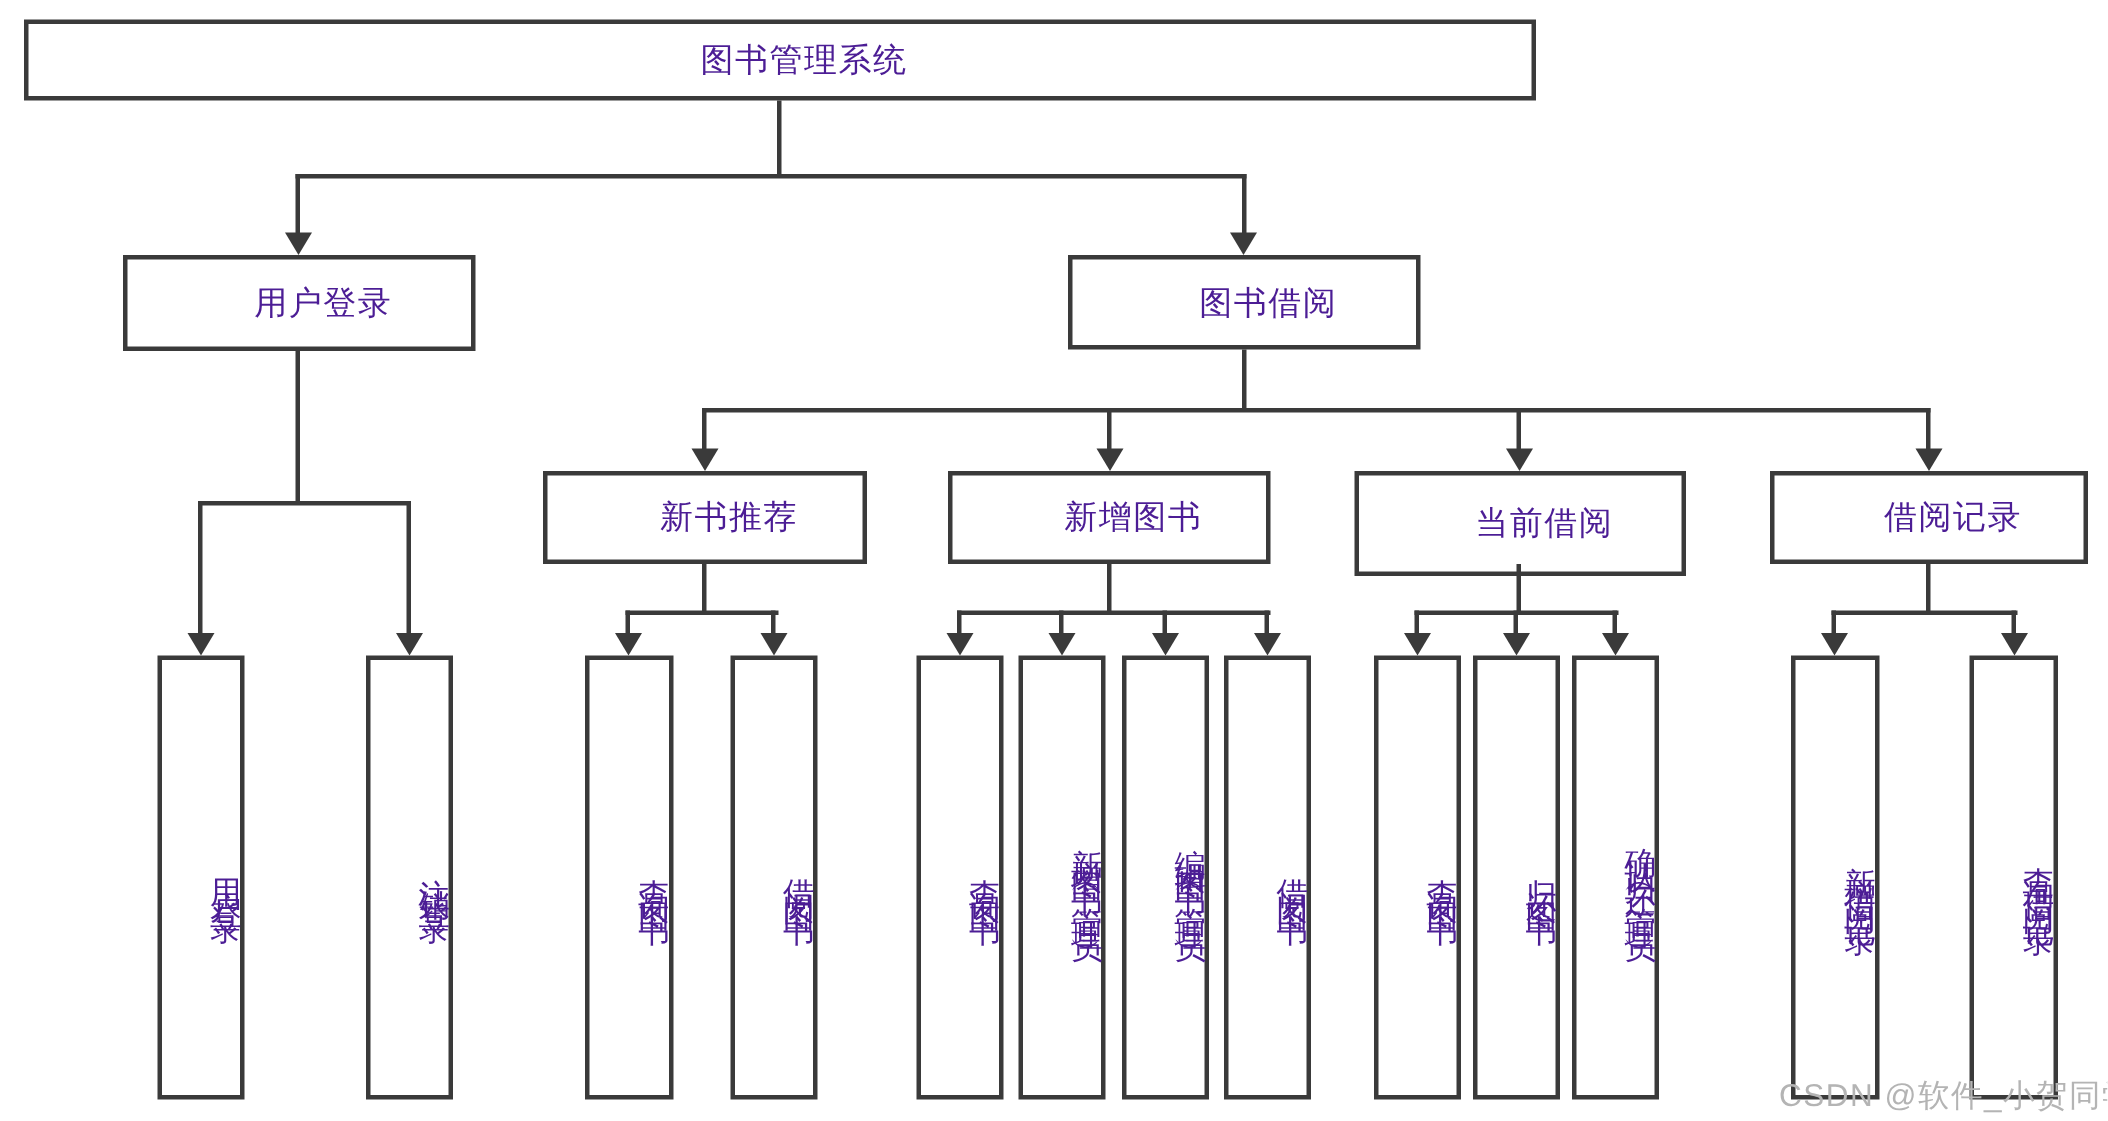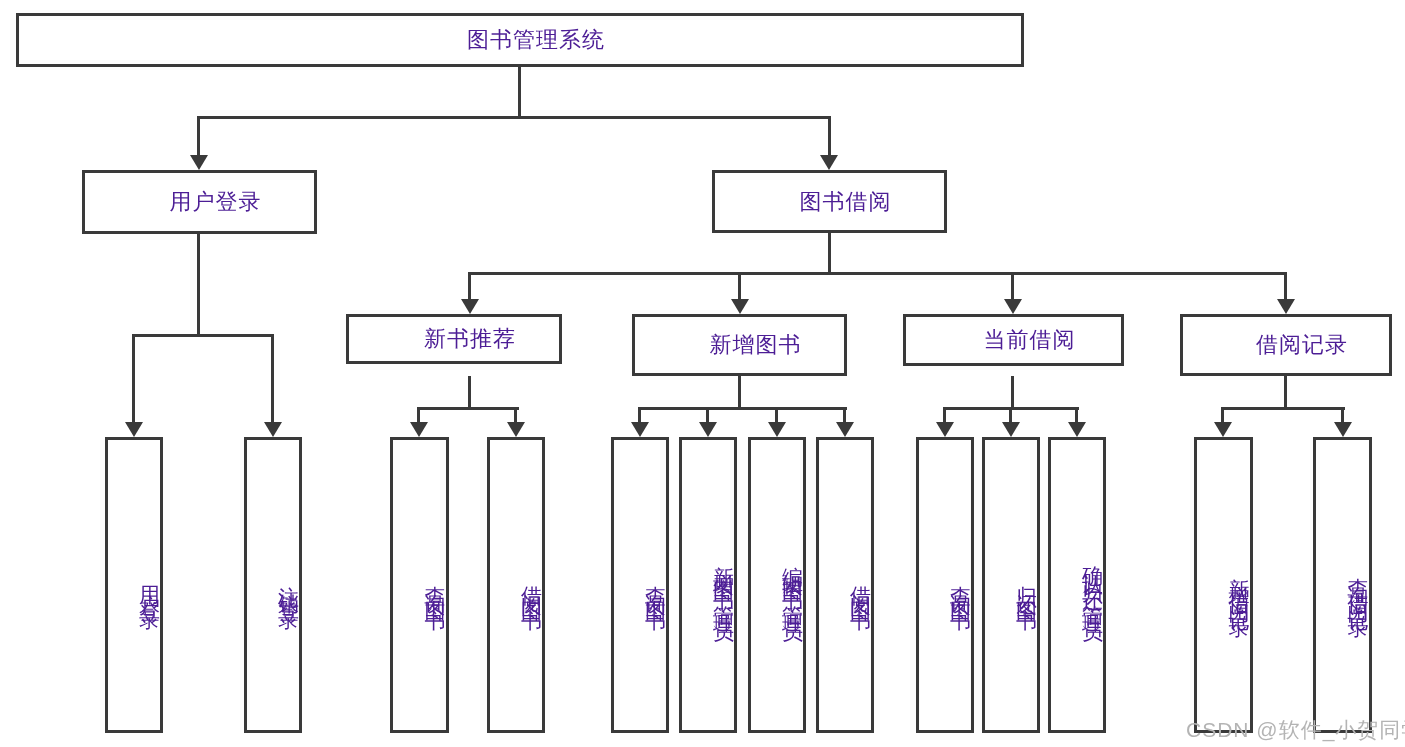--- a/index.html
+++ b/index.html
@@ -35,23 +35,23 @@
 </head>
 <body>
 
 <div id="stage">
 
   <div class="box" style="left:16px;top:13px;width:1008px;height:54px">图书管理系统</div>
 
   <div class="box" style="left:82px;top:170px;width:235px;height:64px">用户登录</div>
   <div class="box" style="left:712px;top:170px;width:235px;height:63px">图书借阅</div>
 
-  <div class="box" style="left:346px;top:314px;width:216px;height:50px">新书推荐</div>
+  <div class="box" style="left:362px;top:314px;width:216px;height:62px">新书推荐</div>
   <div class="box" style="left:632px;top:314px;width:215px;height:62px">新增图书</div>
-  <div class="box" style="left:903px;top:314px;width:221px;height:52px">当前借阅</div>
+  <div class="box" style="left:903px;top:314px;width:221px;height:70px">当前借阅</div>
   <div class="box" style="left:1180px;top:314px;width:212px;height:62px">借阅记录</div>
 
   <div class="box vbox" style="left:105px;top:437px;width:58px;height:296px">
     <span class="vtext">用户登录</span>
   </div>
   <div class="box vbox" style="left:244px;top:437px;width:58px;height:296px">
     <span class="vtext">注销登录</span>
   </div>
 
   <div class="box vbox" style="left:390px;top:437px;width:59px;height:296px">

